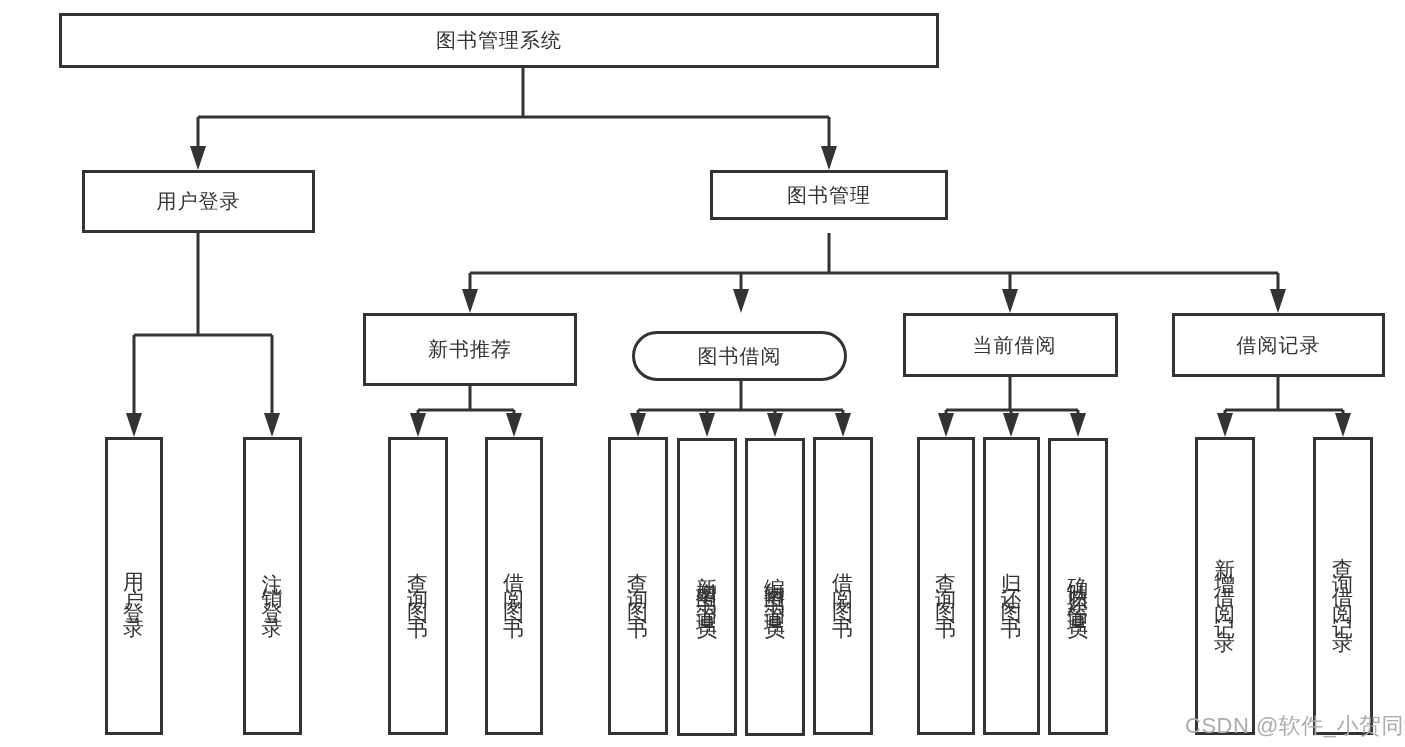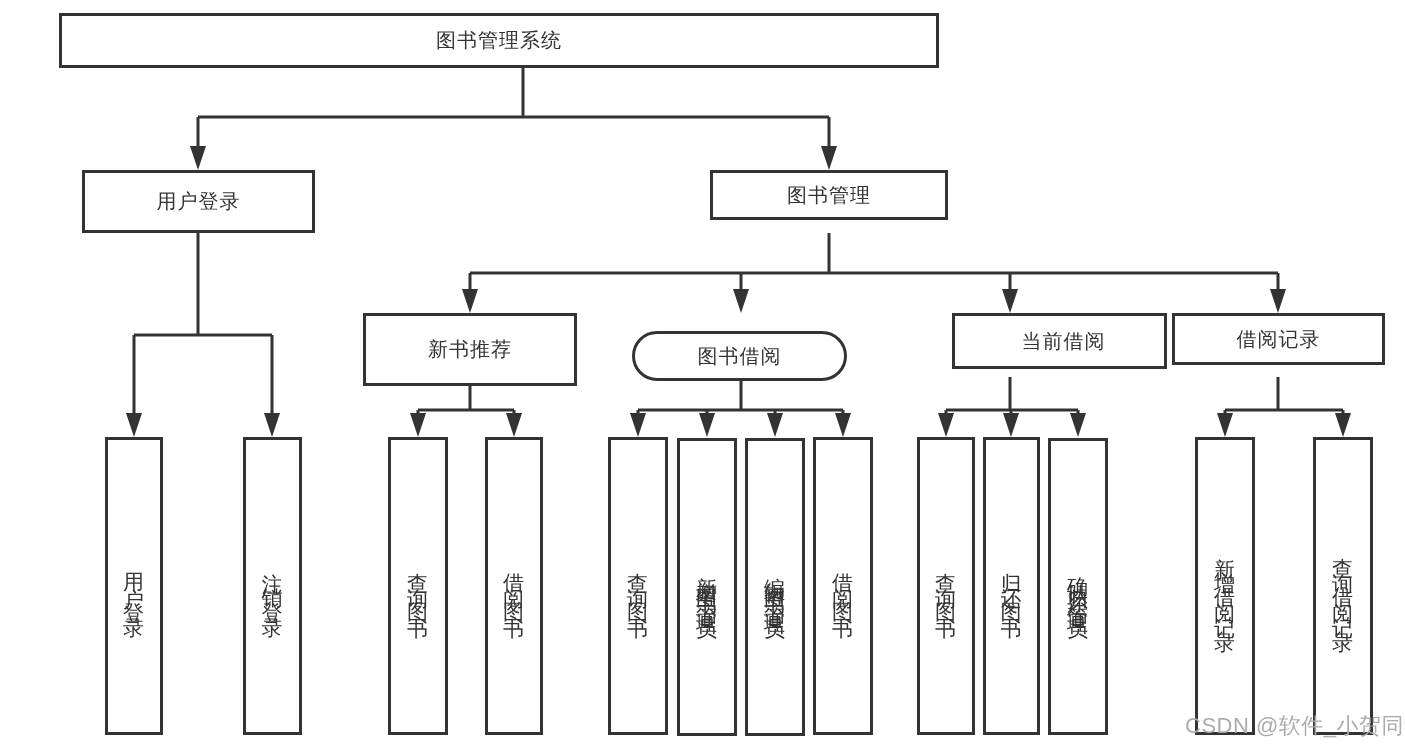--- a/index.html
+++ b/index.html
@@ -113,24 +113,24 @@
   <div class="box hbox" style="left:710px; top:170px; width:238px; height:50px;">
     <span>图书管理</span>
   </div>
 
   <div class="box hbox" style="left:363px; top:313px; width:214px; height:73px;">
     <span>新书推荐</span>
   </div>
   <div class="box hbox" style="left:632px; top:331px; width:215px; height:50px;border-radius:26px;">
     <span>图书借阅</span>
   </div>
-  <div class="box hbox" style="left:952px; top:313px; width:215px; height:56px;padding-left:8px;">
+  <div class="box hbox" style="left:903px; top:313px; width:215px; height:64px;padding-left:8px;">
     <span>当前借阅</span>
   </div>
-  <div class="box hbox" style="left:1172px; top:313px; width:213px; height:52px;">
+  <div class="box hbox" style="left:1172px; top:313px; width:213px; height:64px;">
     <span>借阅记录</span>
   </div>
 
   <div class="box vbox" style="left:105px; top:437px; width:58px; height:298px;">
     <span>用户登录</span>
   </div>
   <div class="box vbox" style="left:243px; top:437px; width:59px; height:298px;">
     <span>注销登录</span>
   </div>
 

